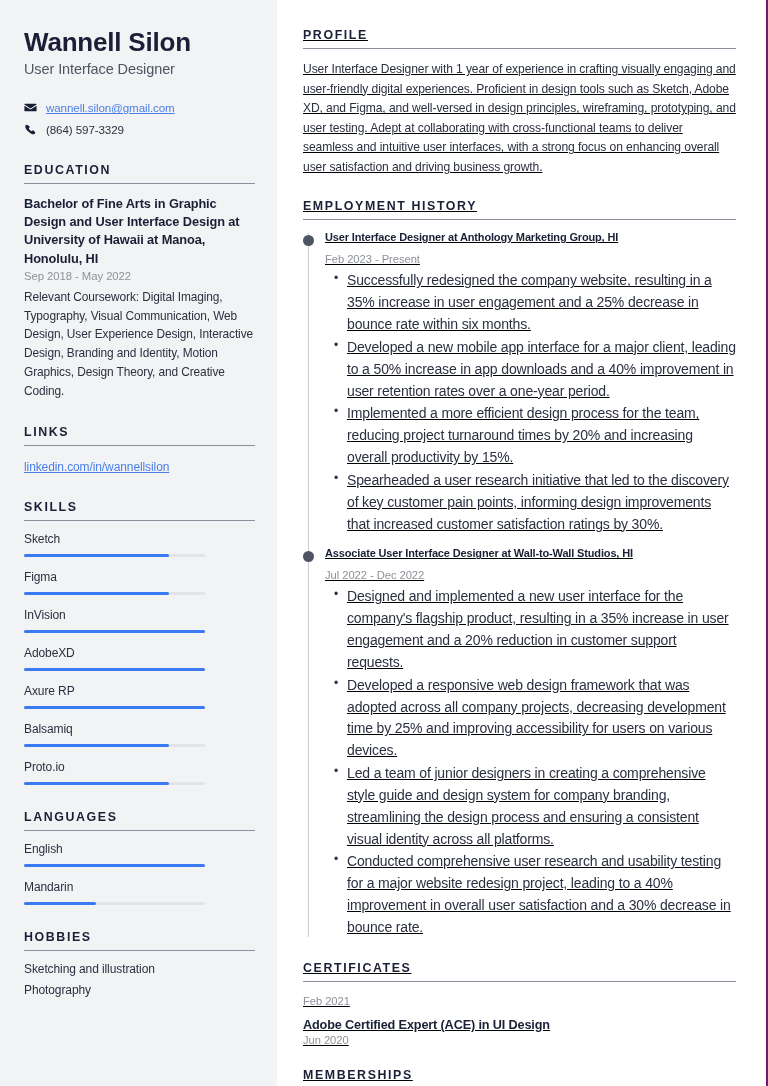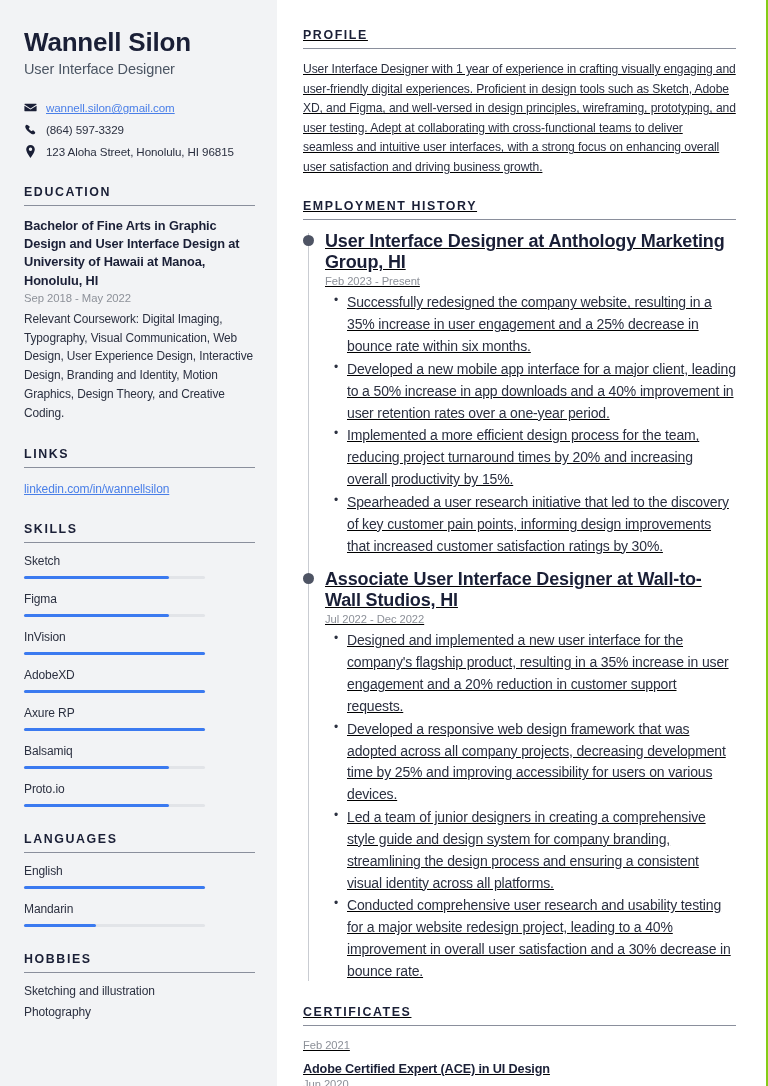--- a/index.html
+++ b/index.html
@@ -11,21 +11,21 @@
     font-family: "Liberation Sans", sans-serif;
   }
 
   .page {
     position: relative;
     width: 768px;
     height: 1086px;
     background: #ffffff;
     display: flex;
     overflow: hidden;
-    border-right: 2px solid #84cc16;
+    border-right: 2px solid #701a75;
   }
 
   
   .sidebar {
     width: 277px;
     min-width: 277px;
     background: #f2f3f5;
     padding: 28px 22px 0 24px;
   }
 
@@ -189,29 +189,29 @@
   .tl-dot {
     position: absolute;
     left: -22px;
     top: 4px;
     width: 11px;
     height: 11px;
     border-radius: 50%;
     background: #4e5464;
   }
   .tl-title {
-    font-size: 18px;
+    font-size: 11px;
     font-weight: 700;
     color: #1a1f36;
     letter-spacing: -0.15px;
   }
   .tl-date {
     font-size: 11.2px;
     color: #8d9199;
-    margin-top: 2px;
+    margin-top: 10px;
     letter-spacing: -0.05px;
   }
   .tl-bullets {
     list-style: none;
     margin-top: 5px;
     padding-left: 22px;
   }
   .tl-bullets li {
     position: relative;
     font-size: 14px;
@@ -274,28 +274,20 @@
         </span>
         <a class="contact-link" href="#">wannell.silon@gmail.com</a>
       </div>
       <div class="contact-row">
         <span class="contact-icon">
           <svg width="12" height="12" viewBox="0 0 16 16" fill="currentColor">
               <path d="M3.2 1.2a1.3 1.3 0 0 0-1.8.2L.9 2c-.8 1-.7 2.4.2 3.9a18 18 0 0 0 3.3 4.1 18 18 0 0 0 4.4 3.2c1.5.8 2.9.8 3.8 0l.6-.6a1.3 1.3 0 0 0 .1-1.8l-1.6-1.9a1.2 1.2 0 0 0-1.6-.2l-1 .7c-.3.2-.6.2-.9 0a10 10 0 0 1-1.6-1.4 10 10 0 0 1-1.4-1.7c-.2-.3-.1-.6.1-.8l.7-1c.4-.4.3-1.1-.1-1.6Z"></path>
             </svg>
         </span>
         <span class="contact-text">(864) 597-3329</span>
-      </div>
-      <div class="contact-row">
-        <span class="contact-icon">
-          <svg width="11" height="13" viewBox="0 0 12 16" fill="currentColor">
-              <path d="M6 0a5.3 5.3 0 0 0-5.3 5.3C.7 9.3 6 16 6 16s5.3-6.7 5.3-10.7A5.3 5.3 0 0 0 6 0Zm0 7.4a2.1 2.1 0 1 1 0-4.2 2.1 2.1 0 0 1 0 4.2Z"></path>
-            </svg>
-        </span>
-        <span class="contact-text">123 Aloha Street, Honolulu, HI 96815</span>
       </div>
     </div>
 
     <section class="sec">
       <div class="sec-head">EDUCATION</div>
       <div class="sec-body">
         <div class="edu-title">Bachelor of Fine Arts in Graphic Design and User Interface Design at University of Hawaii at Manoa, Honolulu, HI</div>
         <div class="edu-date">Sep 2018 - May 2022</div>
         <div class="edu-desc">Relevant Coursework: Digital Imaging, Typography, Visual Communication, Web Design, User Experience Design, Interactive Design, Branding and Identity, Motion Graphics, Design Theory, and Creative Coding.</div>
       </div>

